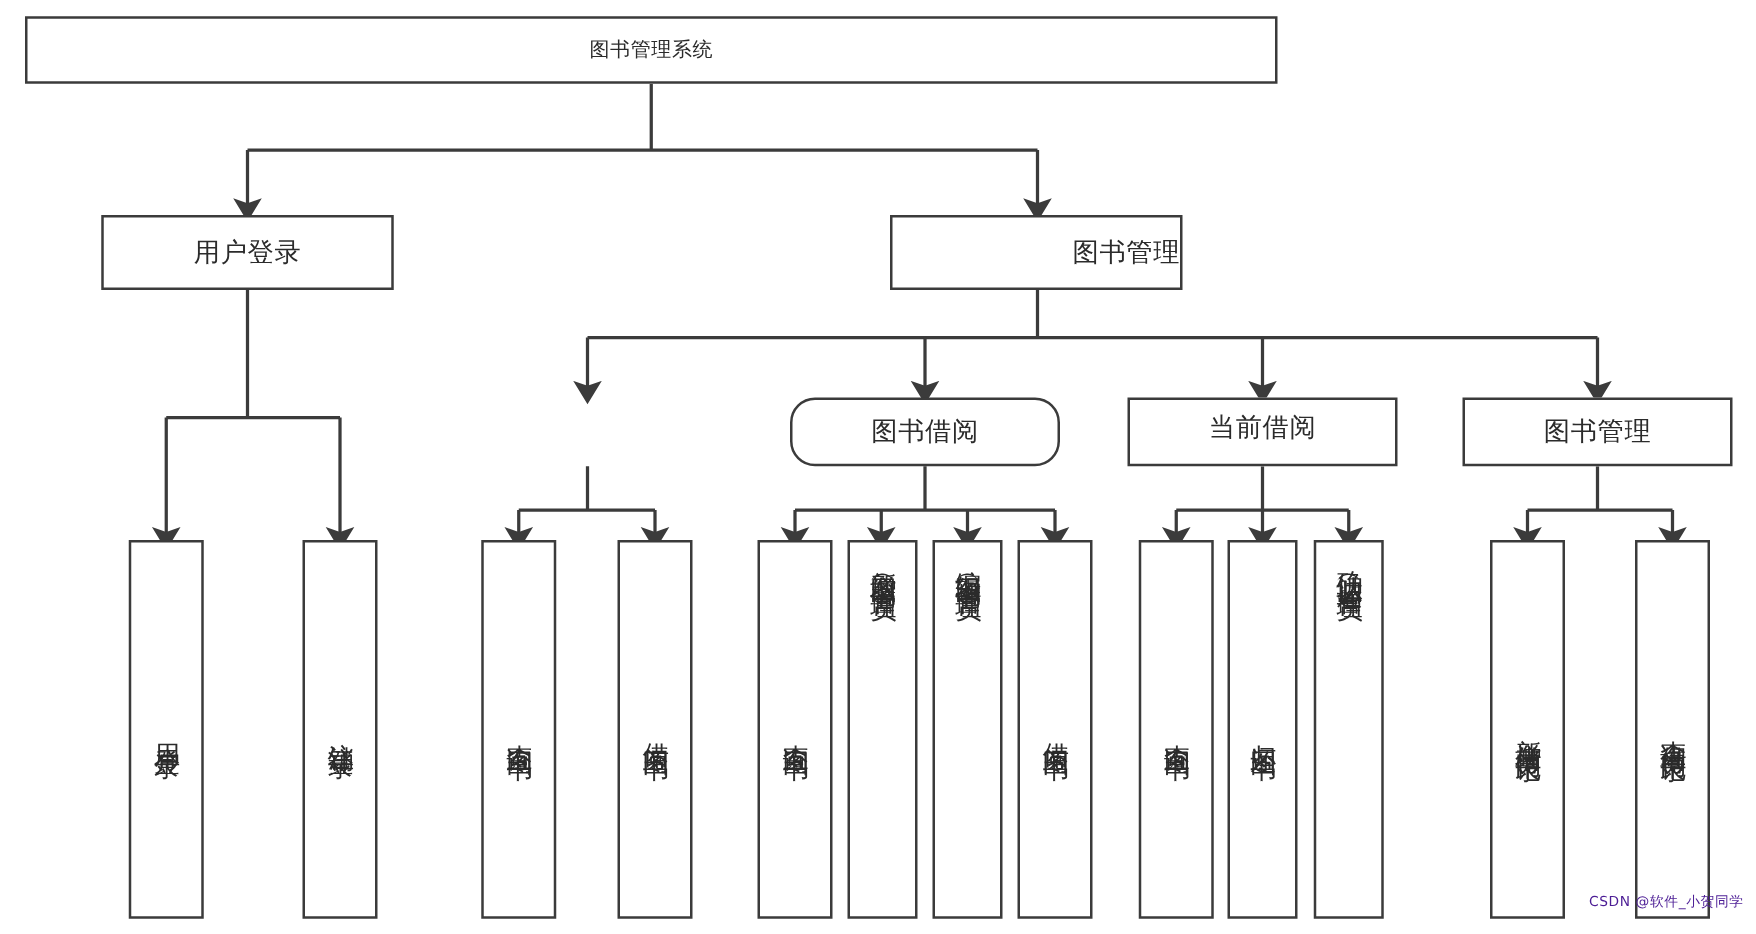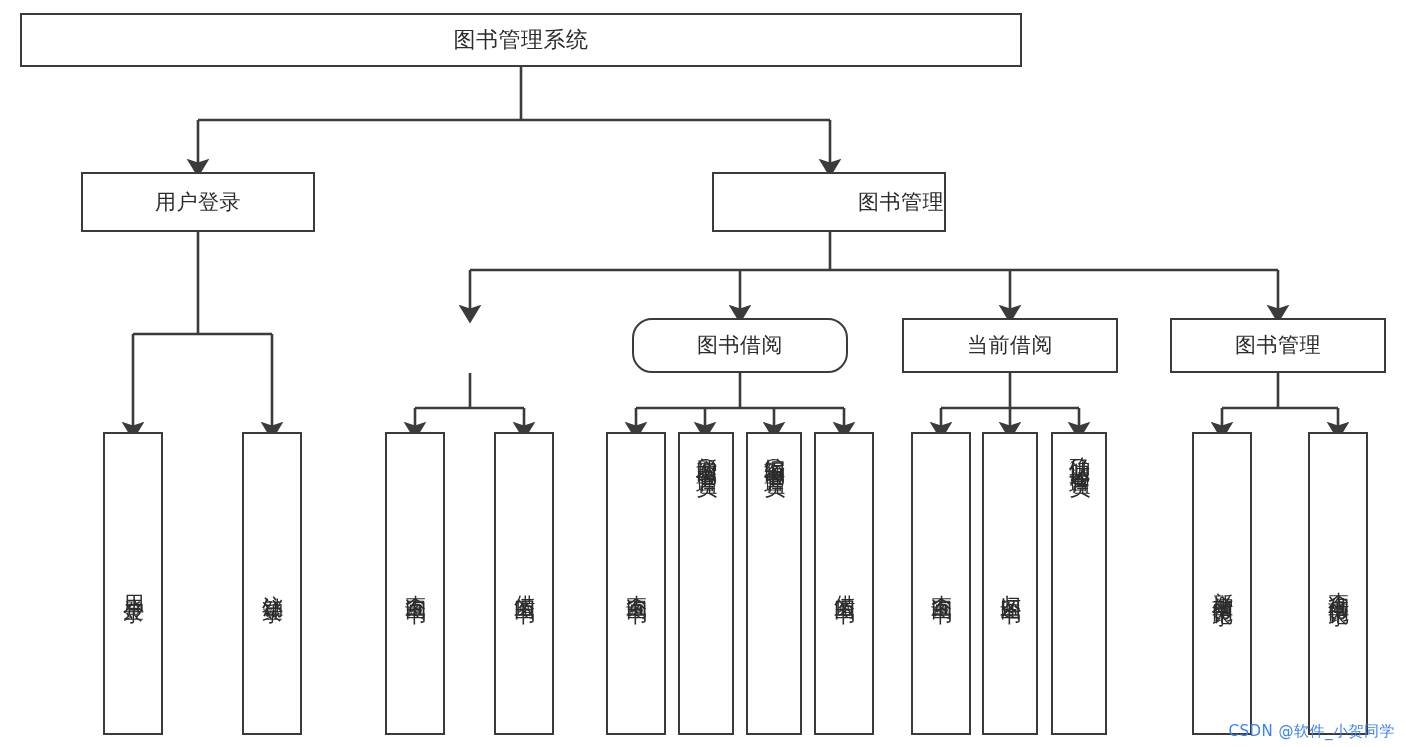--- a/index.html
+++ b/index.html
@@ -41,21 +41,21 @@
     display: block;
     text-align: center;
     line-height: 1.08;
     letter-spacing: 0.5px;
   }
   
   .node.horiz .label {
     font-size: 21px;
   }
   .node.root .label {
-    font-size: 22px;
+    font-size: 16px;
   }
   
   .node.vert {
     align-items: flex-start;
     justify-content: center;
     padding-top: 6px;
   }
   .node.vert .label {
     writing-mode: vertical-rl;
     text-orientation: upright;
@@ -65,23 +65,23 @@
     white-space: nowrap;
   }
   
   .node.vert.center {
     align-items: center;
     padding-top: 0;
   }
   #watermark {
     position: absolute;
     right: 10px;
-    bottom: 6px;
-    font-size: 15px;
-    color: #3b82f6;
+    bottom: 18px;
+    font-size: 11px;
+    color: #4c1d95;
     letter-spacing: 0.5px;
     z-index: 5;
     white-space: nowrap;
   }
 </style>
 </head>
 <body>
 
 <div id="canvas">
 
@@ -146,21 +146,21 @@
 
   <div class="node horiz" style="left:712px; top:172px; width:234px; height:60px;justify-content:flex-end;">
     <span class="label">图书管理</span>
   </div>
 
 
   <div class="node horiz" style="left:632px; top:318px; width:216px; height:55px;border-radius:20px;">
     <span class="label">图书借阅</span>
   </div>
 
-  <div class="node horiz" style="left:902px; top:318px; width:216px; height:55px;">
+  <div class="node horiz" style="left:902px; top:318px; width:216px; height:55px;font-family:Liberation Mono, monospace;">
     <span class="label">当前借阅</span>
   </div>
 
   <div class="node horiz" style="left:1170px; top:318px; width:216px; height:55px;">
     <span class="label">图书管理</span>
   </div>
 
   <div class="node vert center" style="left:103px; top:432px; width:60px; height:303px;">
     <span class="label">用户登录</span>
   </div>

